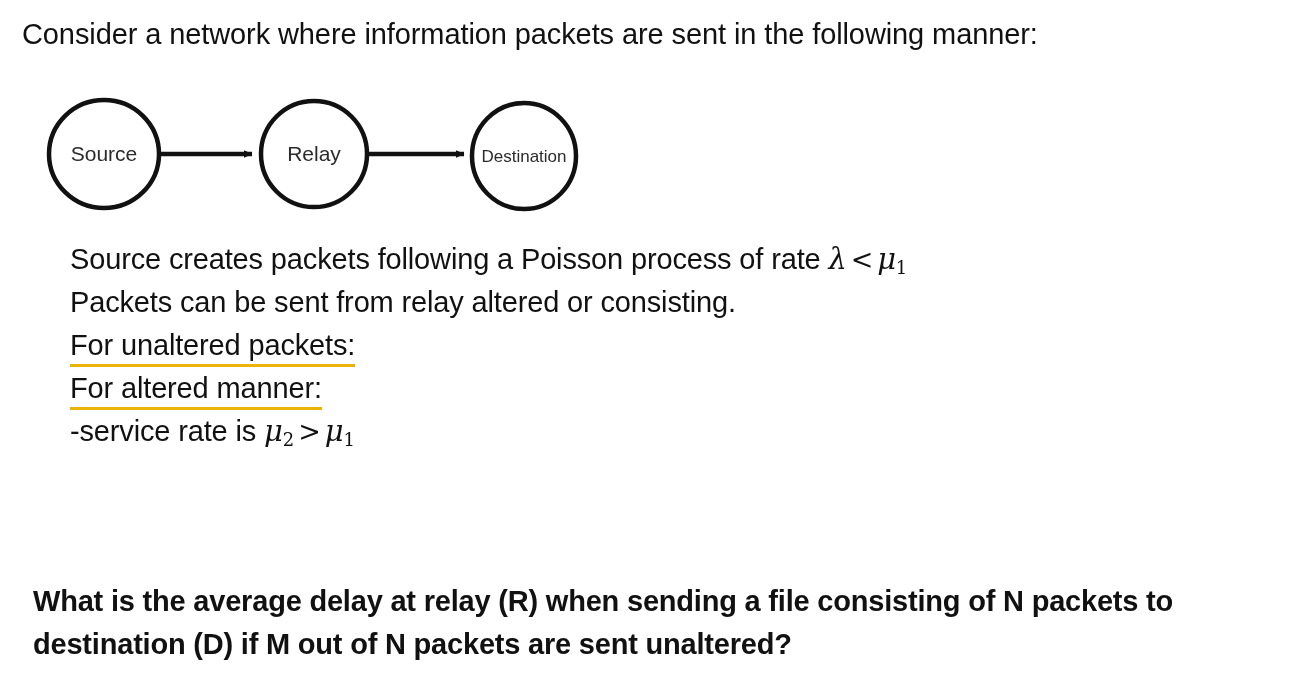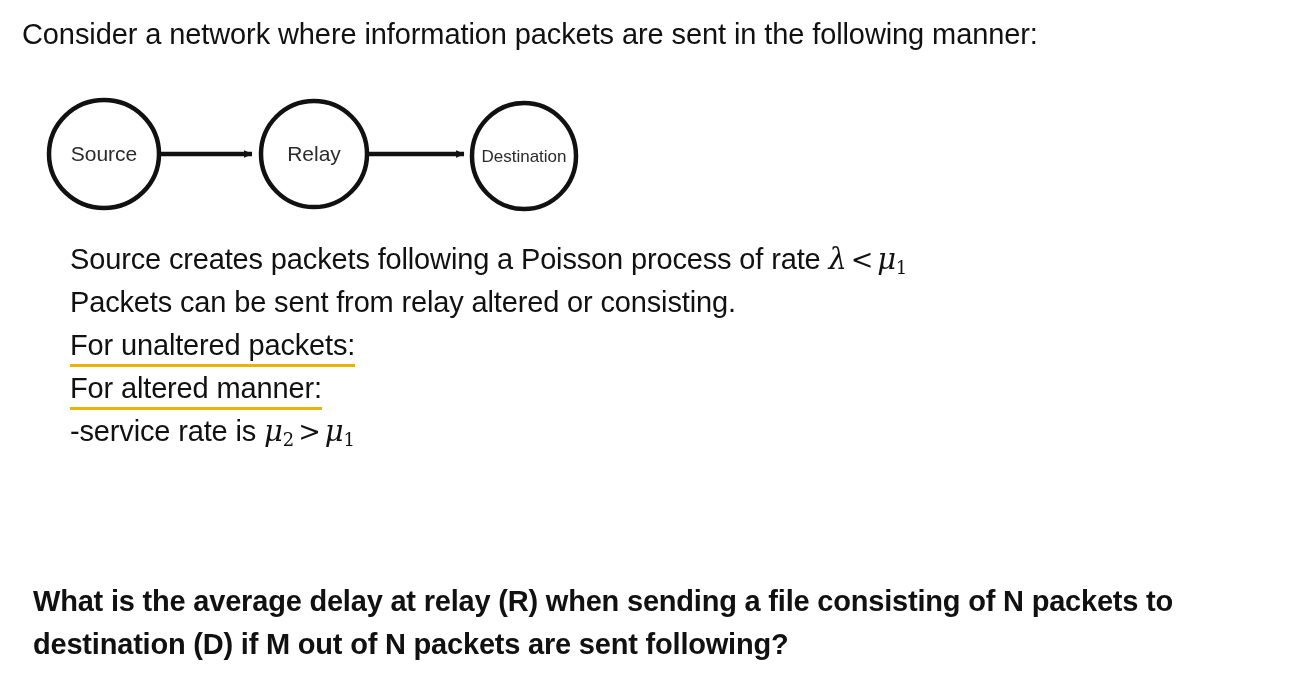--- a/index.html
+++ b/index.html
@@ -172,16 +172,16 @@
 
 
     <div class="line">
       <span>-service rate is </span><span class="math">μ</span><span class="sub">2</span><span class="rel">&gt;</span><span class="math">μ</span><span class="sub">1</span>
     </div>
 
   </div>
 
   <div class="question">
     <div class="qline">What is the average delay at relay (R) when sending a file consisting of N packets to</div>
-    <div class="qline">destination (D) if M out of N packets are sent following?</div>
+    <div class="qline">destination (D) if M out of N packets are sent unaltered?</div>
   </div>
 
 </div>
 
 </body></html>

